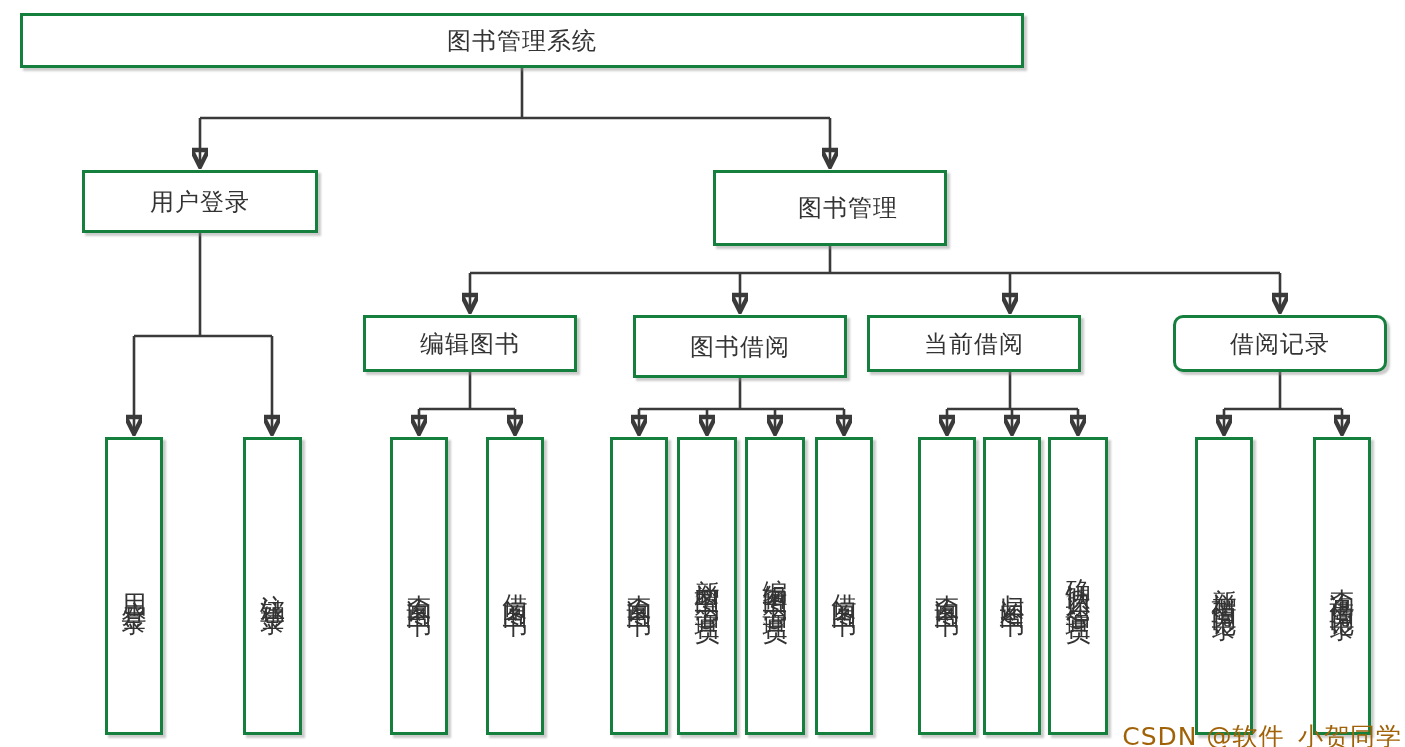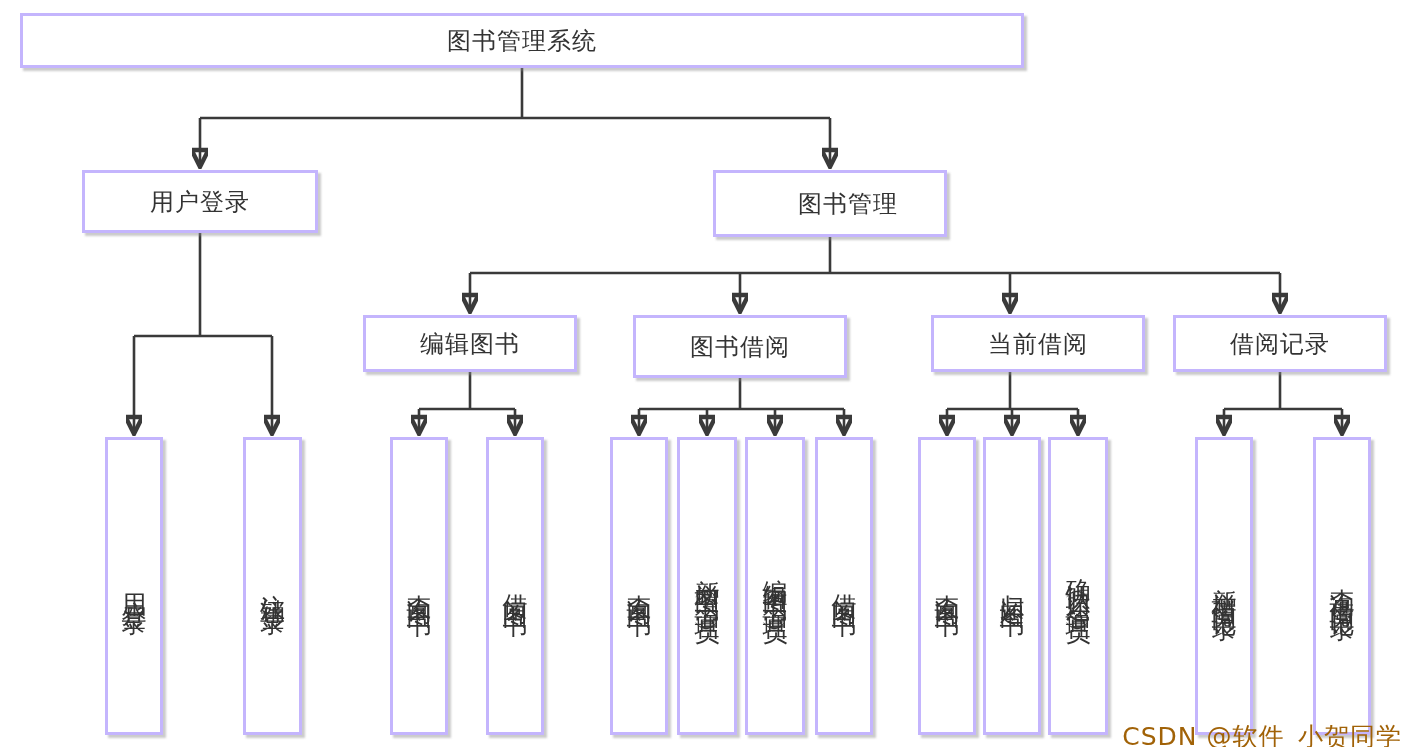--- a/index.html
+++ b/index.html
@@ -10,21 +10,21 @@
     overflow:hidden;
     font-family:"DejaVu Sans","Liberation Sans",sans-serif;
   }
   #wires{position:absolute;left:0;top:0;width:1405px;height:747px;}
   #wires path{stroke:#3a3a3a;stroke-width:2.6;fill:none;}
   #wires .arrow{marker-end:url(#arw);}
   .hbox,.vbox{
     position:absolute;
     box-sizing:border-box;
     background:#ffffff;
-    border:3px solid #c4b5fd;
+    border:3px solid #15803d;
     box-shadow:3px 3px 2px rgba(140,140,140,0.45);
     display:flex;align-items:center;justify-content:center;
     color:#333333;
   }
   .hbox{font-size:24px;letter-spacing:1px;}
   .vbox{top:437px;height:298px;}
   .vbox span{
     writing-mode:vertical-rl;
     font-size:25px;
     letter-spacing:6px;
@@ -92,34 +92,34 @@
     <path class="arrow" d="M1342 409 V433"></path>
   </svg>
 
   <div class="hbox" style="left:20px;top:13px;width:1004px;height:55px;">
     <span>图书管理系统</span>
   </div>
 
   <div class="hbox" style="left:82px;top:170px;width:236px;height:63px;">
     <span>用户登录</span>
   </div>
-  <div class="hbox" style="left:713px;top:170px;width:234px;height:67px;padding-left:36px;">
+  <div class="hbox" style="left:713px;top:170px;width:234px;height:76px;padding-left:36px;">
     <span>图书管理</span>
   </div>
 
   <div class="hbox" style="left:363px;top:315px;width:214px;height:57px;">
     <span>编辑图书</span>
   </div>
   <div class="hbox" style="left:633px;top:315px;width:214px;height:63px;">
     <span>图书借阅</span>
   </div>
-  <div class="hbox" style="left:931px;top:315px;width:214px;height:57px;align-items:center;">
+  <div class="hbox" style="left:867px;top:315px;width:214px;height:57px;align-items:center;">
     <span>当前借阅</span>
   </div>
-  <div class="hbox" style="left:1173px;top:315px;width:214px;height:57px;">
+  <div class="hbox" style="left:1173px;top:315px;width:214px;height:57px;border-radius:10px;">
     <span>借阅记录</span>
   </div>
 
   <div class="vbox" style="left:105px;width:58px;">
     <span>用户登录</span>
   </div>
   <div class="vbox" style="left:243px;width:59px;">
     <span>注销登录</span>
   </div>
 

